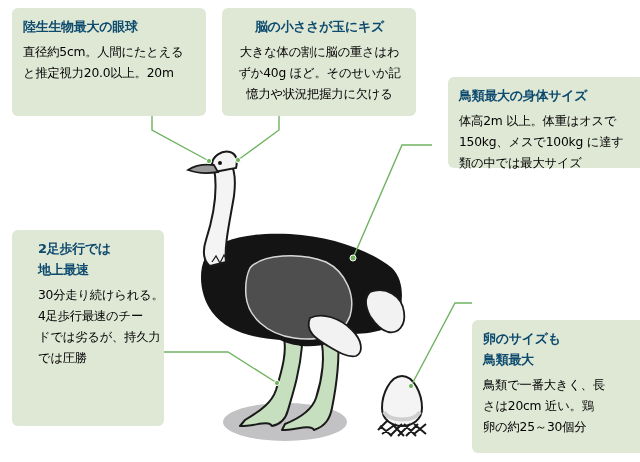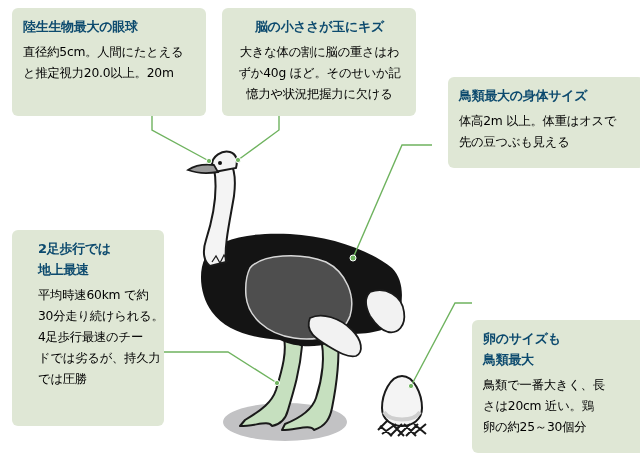--- a/index.html
+++ b/index.html
@@ -79,29 +79,29 @@
     <div>大きな体の割に脳の重さはわ</div>
     <div>ずか40g ほど。そのせいか記</div>
     <div>憶力や状況把握力に欠ける</div>
   </div>
 </div>
 
 <div class="box" style="left:432px; top:77px; width:196px; height:91px;margin-left:16px;">
   <div class="title">鳥類最大の身体サイズ</div>
   <div class="body">
     <div>体高2m 以上。体重はオスで</div>
-    <div>先の豆つぶも見える</div>
+    <div>150kg、メスで100kg に達す</div>
+    <div>類の中では最大サイズ</div>
   </div>
 </div>
 
 <div class="box" style="left:12px; top:230px; width:152px; height:196px;padding-left:26px;">
   <div class="title">2足歩行では
 地上最速</div>
   <div class="body">
-    <div>平均時速60km で約</div>
     <div>30分走り続けられる。</div>
     <div>4足歩行最速のチー</div>
     <div>ドでは劣るが、持久力</div>
     <div>では圧勝</div>
   </div>
 </div>
 
 <div class="box" style="left:472px; top:276px; width:188px; height:133px;margin-top:44px;">
   <div class="title">卵のサイズも
 鳥類最大</div>

